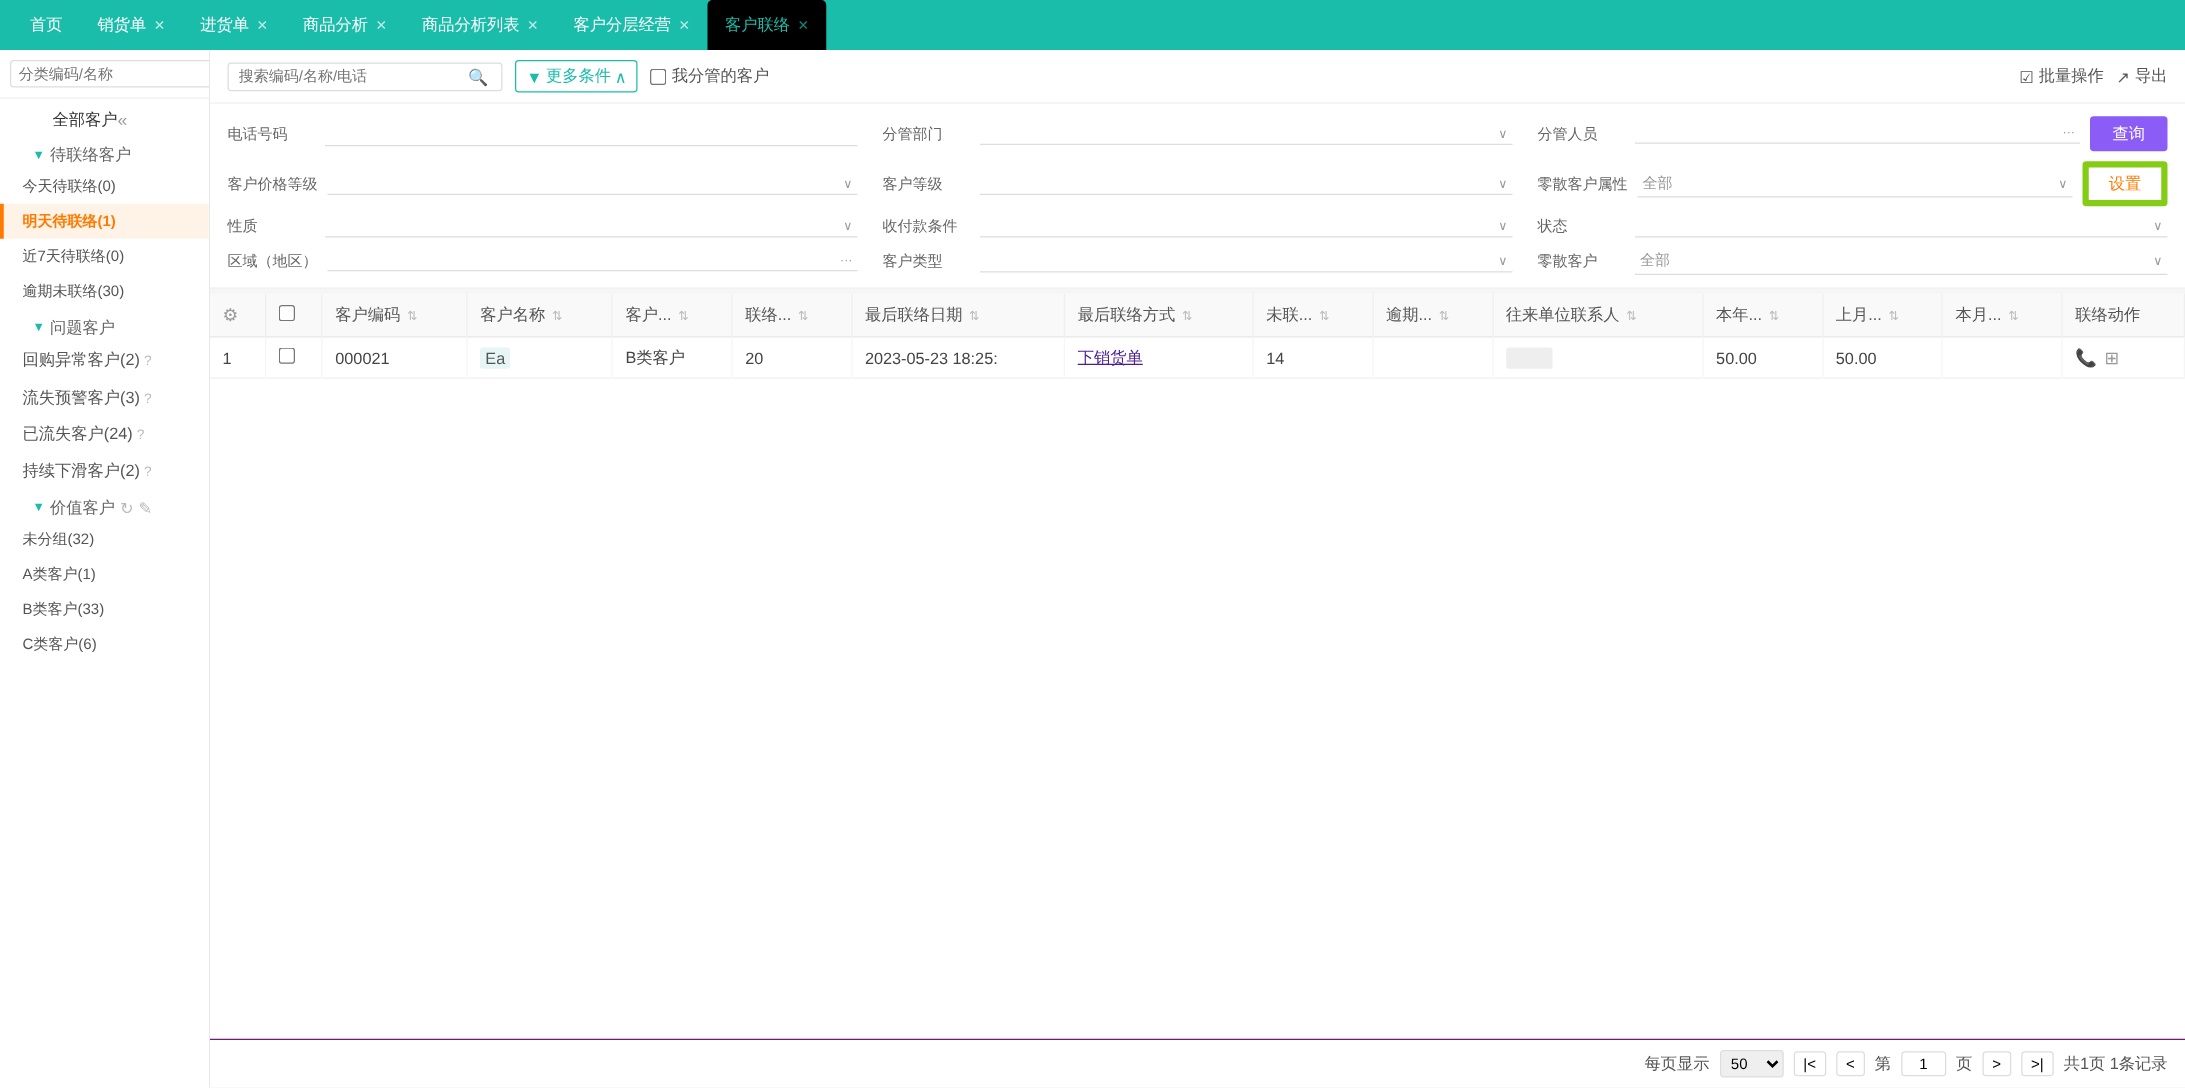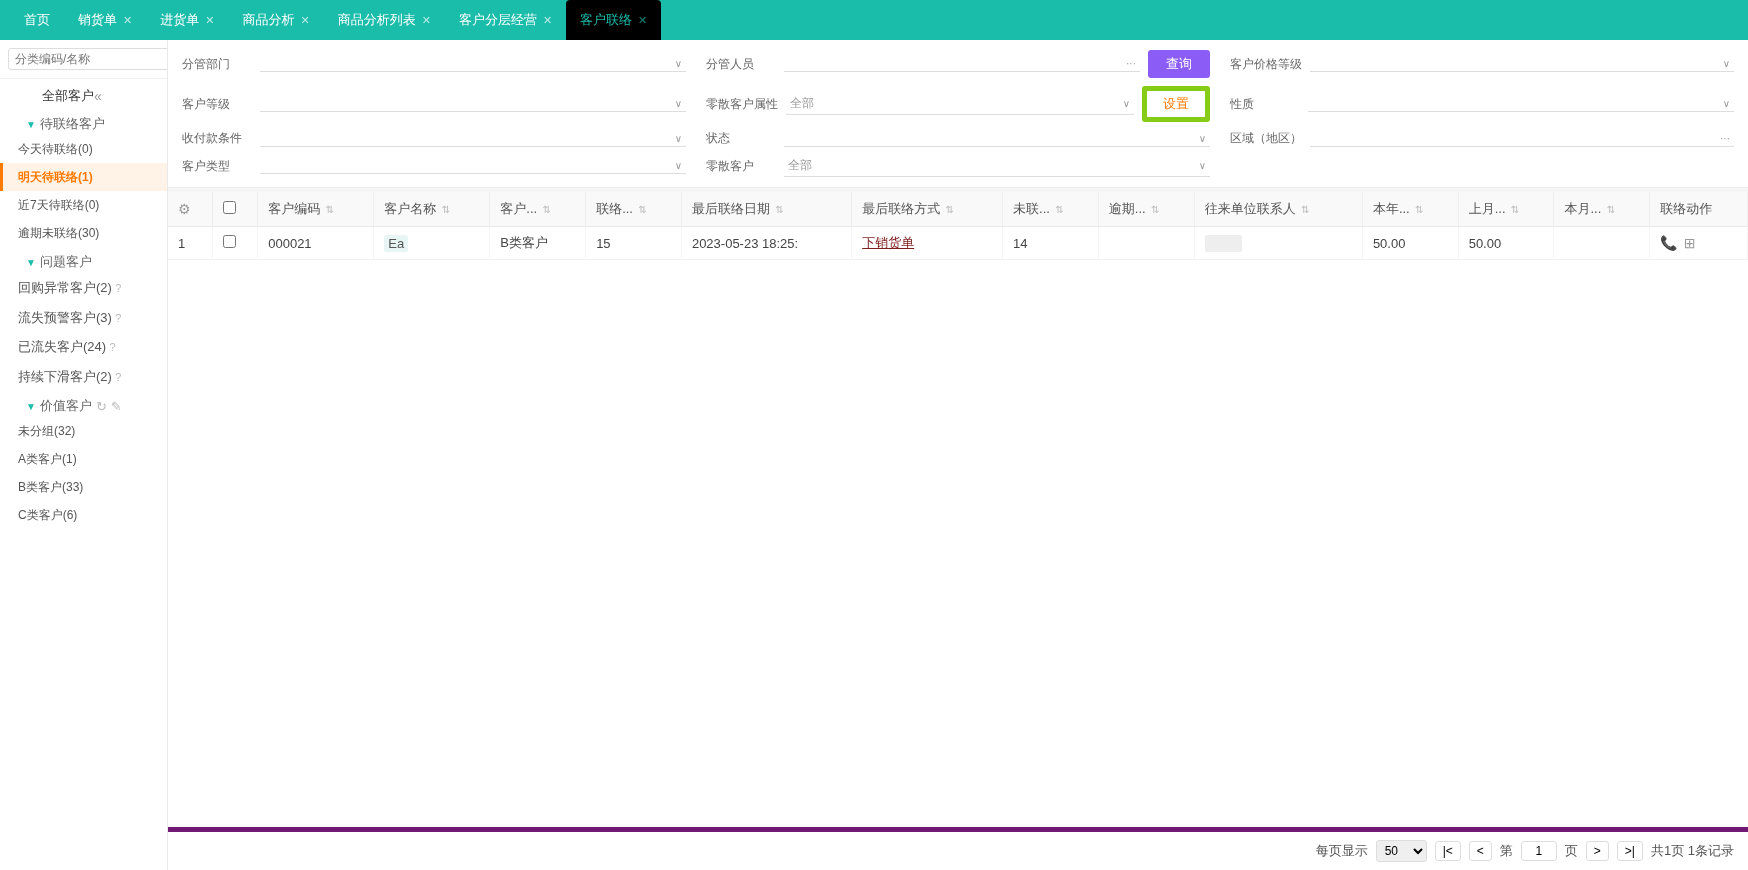--- a/index.html
+++ b/index.html
@@ -238,26 +238,26 @@
     }
     thead th .sort-icon { color: #bbb; margin-left: 2px; font-size: 10px; }
     tbody tr { border-bottom: 1px solid #f0f0f0; }
     tbody td {
       padding: 7px 10px;
       color: #444;
       border-right: 1px solid #f5f5f5;
       white-space: nowrap;
       font-size: 12px;
     }
-    td a { color: #7f1d1d; text-decoration: underline; cursor: pointer; text-align: center; }
+    td a { color: #4c1d95; text-decoration: underline; cursor: pointer; text-align: center; }
 
     
     .pagination {
       background: #fff;
-      border-top: 5px solid #701a75;
+      border-top: 1px solid #701a75;
       padding: 8px 14px;
       display: flex;
       align-items: center;
       justify-content: flex-end;
       gap: 8px;
       font-size: 12px;
       color: #555;
     }
     .pagination select {
       border: 1px solid #ddd;
@@ -365,23 +365,54 @@
       <span style="color:#bbb;cursor:pointer;">✎</span>
     </div>
     <div class="sidebar-item">未分组(32)</div>
     <div class="sidebar-item">A类客户(1)</div>
     <div class="sidebar-item">B类客户(33)</div>
     <div class="sidebar-item">C类客户(6)</div>
   </div>
 
   <div class="content-area">
 
+    <div class="filter-bar">
+      <div class="filter-search-wrap">
+        <input type="text" placeholder="搜索编码/名称/电话" style="">
+        <span class="icon">🔍</span>
+      </div>
+      <div class="filter-more">
+        <span>▼</span>
+        <span>更多条件</span>
+        <span>∧</span>
+      </div>
+      <div class="filter-checkbox-wrap">
+        <input type="checkbox" style="">
+        <span>我分管的客户</span>
+      </div>
+      <div class="right-actions">
+        <div class="action-btn">
+          <span>☑</span>
+          <span>批量操作</span>
+        </div>
+        <div class="action-btn">
+          <span>↗</span>
+          <span>导出</span>
+        </div>
+      </div>
+    </div>
 
     <div class="adv-filter">
 
+      <div class="filter-row">
+        <span class="filter-label">电话号码</span>
+        <div class="filter-input-wrap">
+          <input type="text" style="">
+        </div>
+      </div>
       <div class="filter-row">
         <span class="filter-label">分管部门</span>
         <div class="filter-select-wrap">
           <span></span>
           <span class="arrow">∨</span>
         </div>
       </div>
       <div class="filter-row">
         <span class="filter-label">分管人员</span>
         <div class="filter-select-wrap">
@@ -518,21 +549,21 @@
             </th>
           </tr>
         </thead>
         <tbody>
           <tr>
             <td><span>1</span></td>
             <td><input type="checkbox" style=""></td>
             <td><span>000021</span></td>
             <td><span style="background:#e8f5f5;padding:1px 4px;border-radius:2px;color:#555;">Ea</span></td>
             <td><span>B类客户</span></td>
-            <td><span>15</span></td>
+            <td><span>20</span></td>
             <td><span>2023-05-23 18:25:</span></td>
             <td><a>下销货单</a></td>
             <td><span>14</span></td>
             <td><span></span></td>
             <td><span style="background:#eee;padding:1px 6px;border-radius:2px;color:#999;">&nbsp;&nbsp;&nbsp;&nbsp;&nbsp;&nbsp;&nbsp;</span></td>
             <td><span>50.00</span></td>
             <td><span>50.00</span></td>
             <td><span></span></td>
             <td>
               <div class="row-actions">

